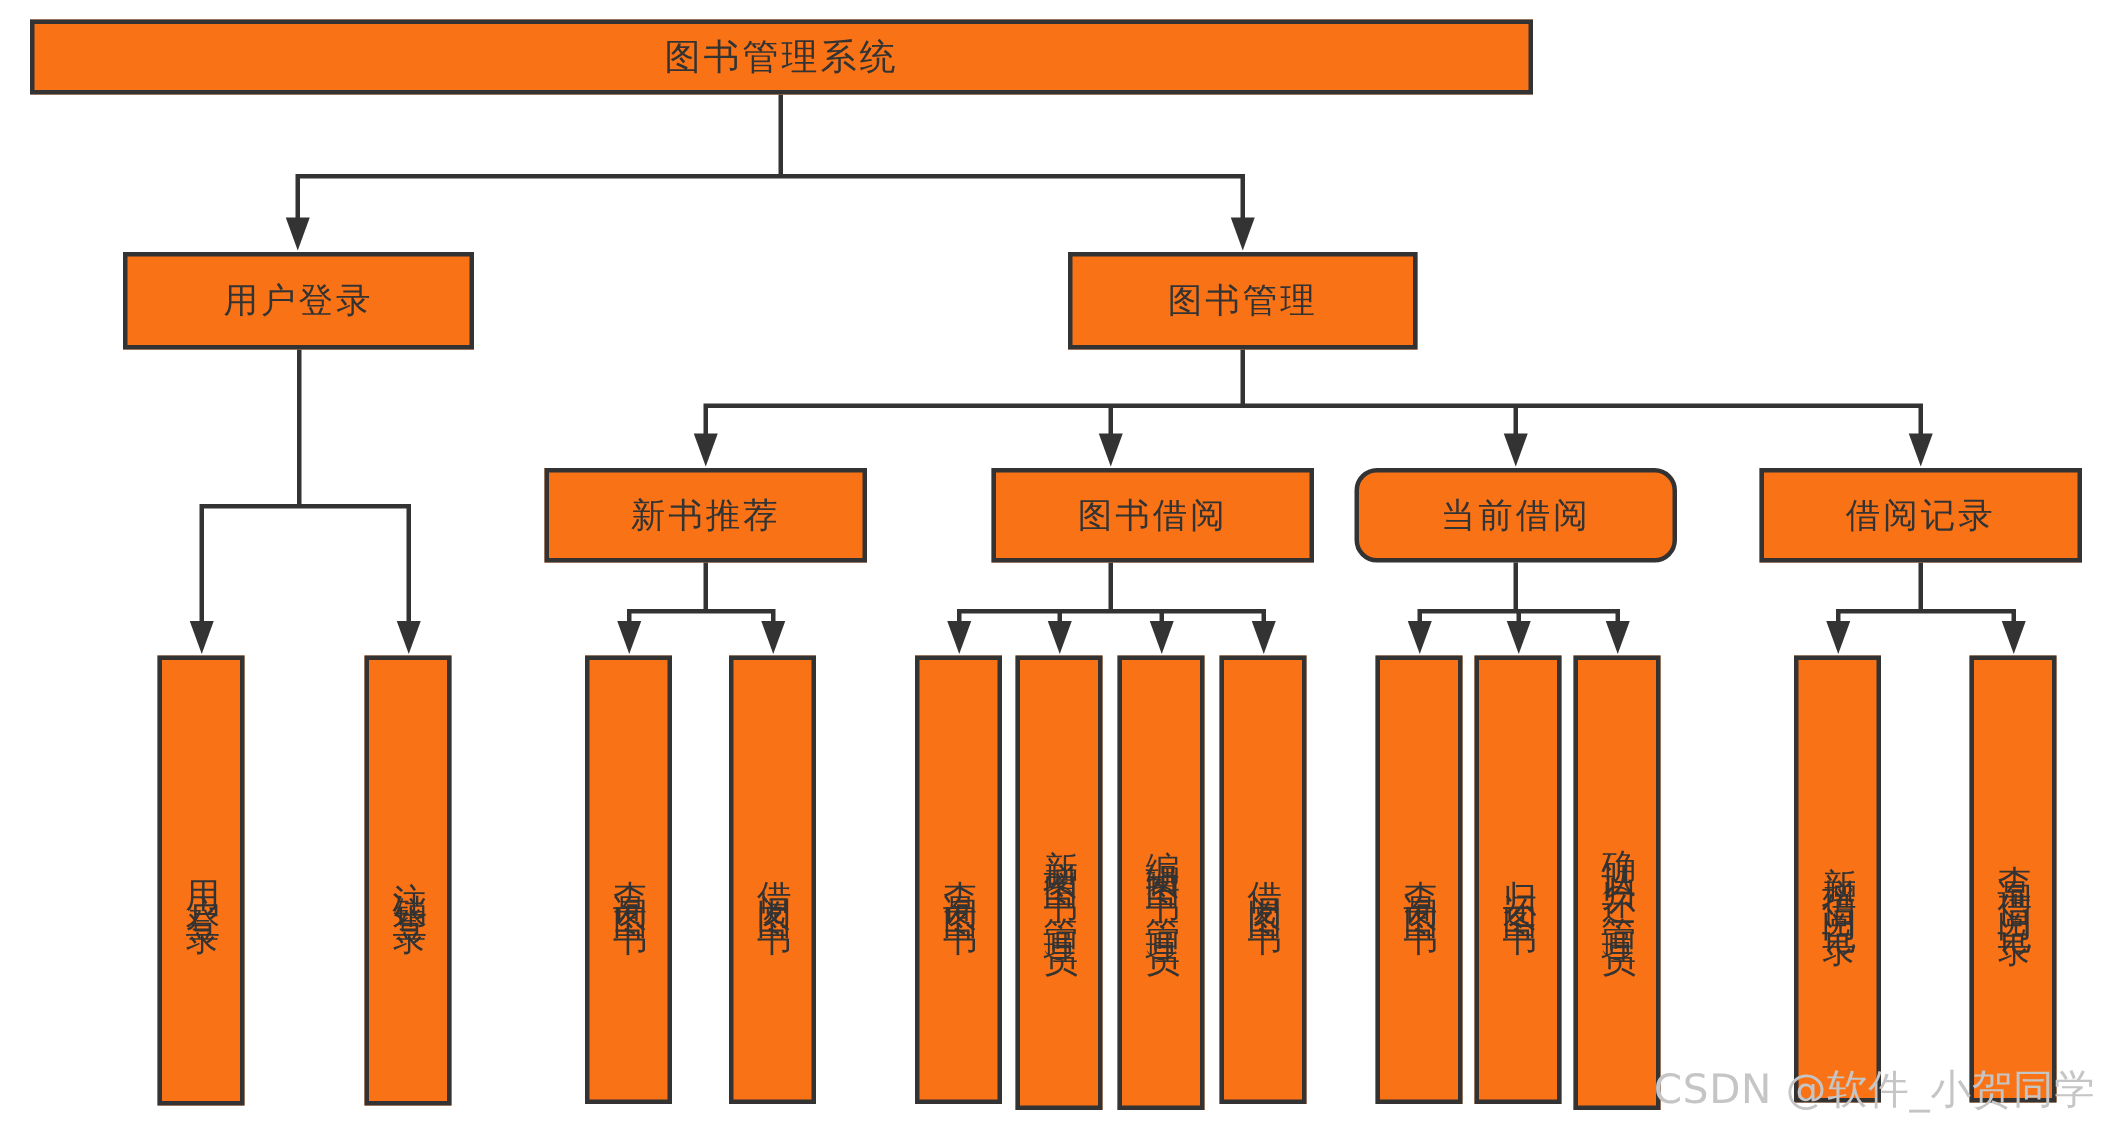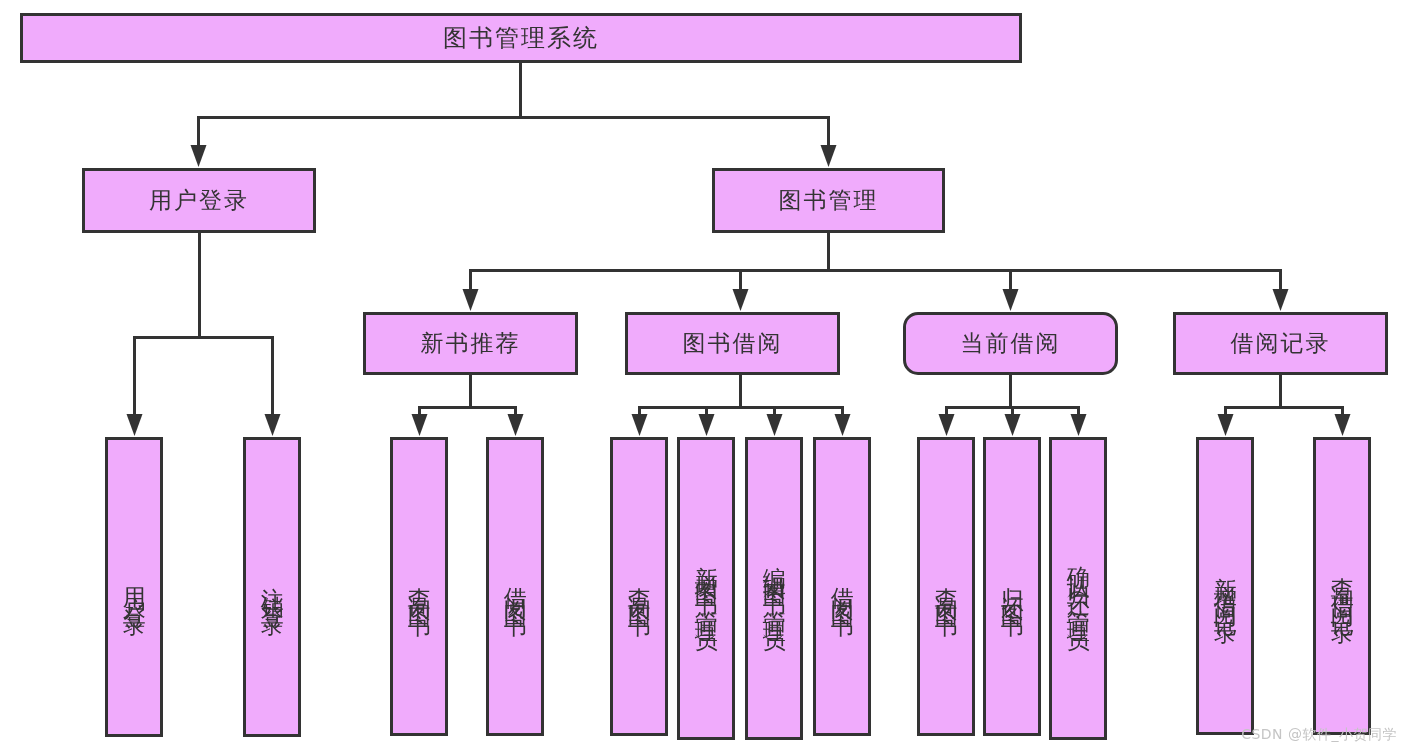--- a/index.html
+++ b/index.html
@@ -12,41 +12,41 @@
     background: var(--background, #ffffff);
     overflow: hidden;
     color: var(--text, #333333);
   }
   .connectors { position: absolute; left: 0; top: 0; }
   .connectors path { stroke: var(--line, #333333); stroke-width: 3; fill: none; }
   .connectors polygon { fill: var(--line, #333333); stroke: none; }
   .box {
     position: absolute;
     border: 3px solid var(--line, #333333);
-    background: #f0abfc;
+    background: #f97316;
     display: flex;
     align-items: center;
     justify-content: center;
     font-size: 23px;
     color: var(--text, #333333);
     letter-spacing: 2px;
   }
   .root-box { font-size: 24px; }
   .vbox {
     writing-mode: vertical-rl;
     text-orientation: mixed;
     letter-spacing: 9px;
     font-size: 23px;
     line-height: 1.1;
   }
   .watermark {
     position: absolute;
     right: 8px;
     bottom: 3px;
-    font-size: 14px;
+    font-size: 27px;
     color: var(--watermark, #c5c5c5);
     letter-spacing: 0.5px;
     z-index: 5;
     white-space: nowrap;
   }
 </style>
 </head>
 <body>
 
 <div class="canvas">
@@ -93,21 +93,21 @@
       <polygon points="1342.5,436 1334.5,414 1350.5,414"></polygon>
     </g>
   </svg>
 
   <div class="box root-box" style="left:20px; top:13px; width:1002px; height:50px;">图书管理系统</div>
 
   <div class="box" style="left:82px; top:168px; width:234px; height:65px;">用户登录</div>
   <div class="box" style="left:712px; top:168px; width:233px; height:65px;">图书管理</div>
 
   <div class="box" style="left:363px; top:312px; width:215px; height:63px;">新书推荐</div>
-  <div class="box" style="left:625px; top:312px; width:215px; height:63px;font-family:Liberation Serif, serif;">图书借阅</div>
+  <div class="box" style="left:661px; top:312px; width:215px; height:63px;font-family:Liberation Serif, serif;">图书借阅</div>
   <div class="box" style="left:903px; top:312px; width:215px; height:63px;border-radius:15px;">当前借阅</div>
   <div class="box" style="left:1173px; top:312px; width:215px; height:63px;">借阅记录</div>
 
   <div class="box vbox" style="left:105px; top:437px; width:58px; height:300px;">用户登录</div>
   <div class="box vbox" style="left:243px; top:437px; width:58px; height:300px;">注销登录</div>
 
   <div class="box vbox" style="left:390px; top:437px; width:58px; height:299px;">查询图书</div>
   <div class="box vbox" style="left:486px; top:437px; width:58px; height:299px;">借阅图书</div>
 
   <div class="box vbox" style="left:610px; top:437px; width:58px; height:299px;">查询图书</div>

